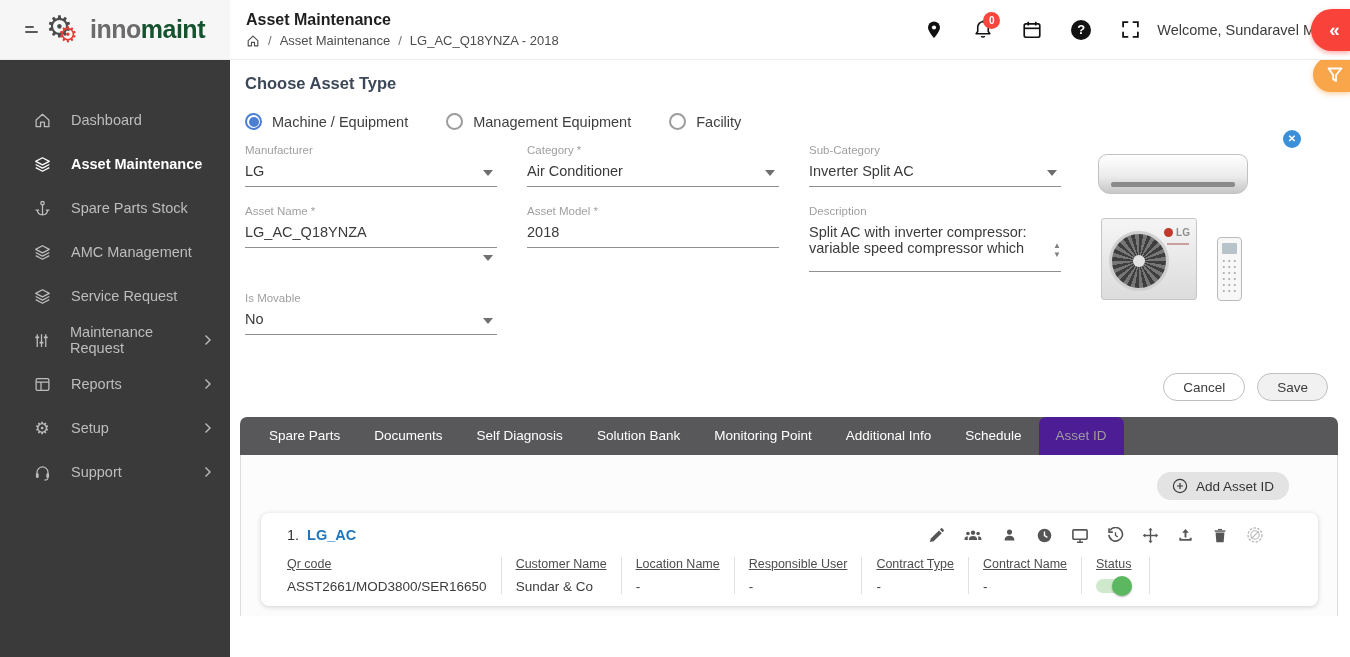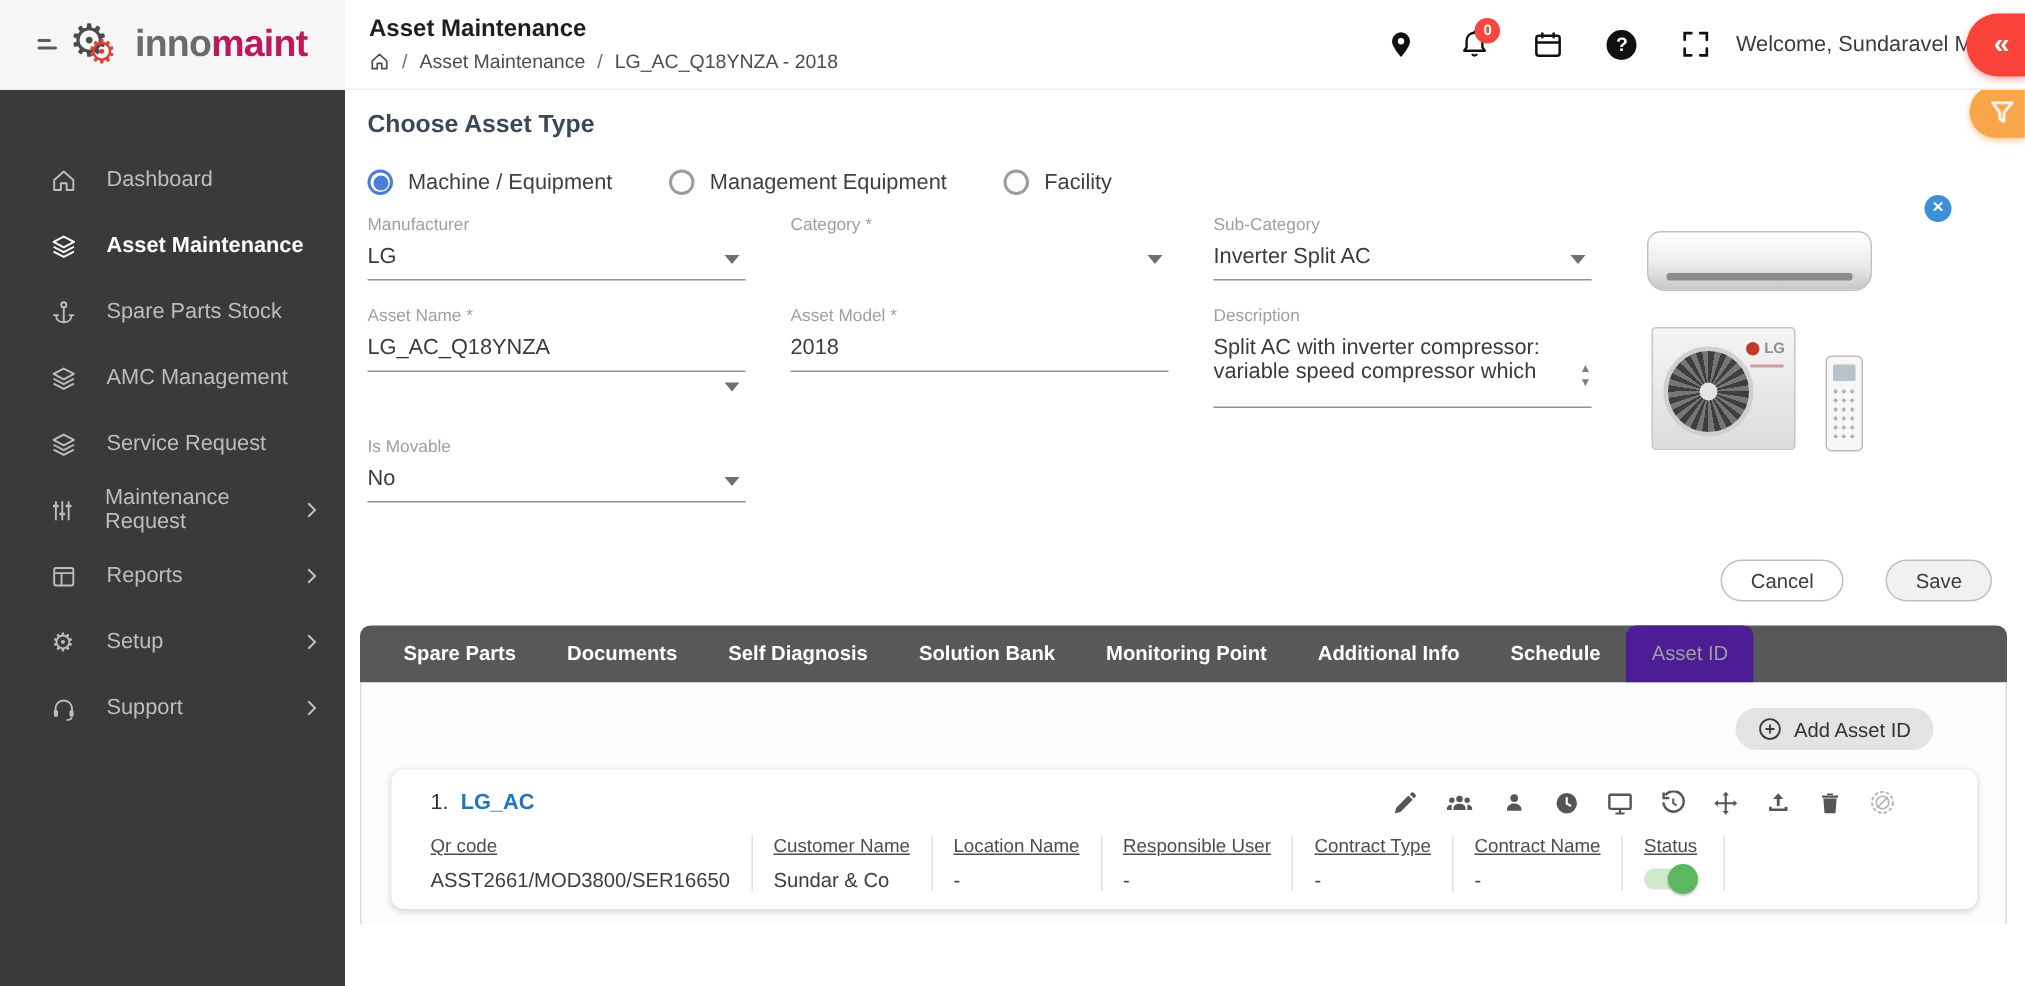--- a/index.html
+++ b/index.html
@@ -11,21 +11,21 @@
   .logo-area { width:230px; height:60px; background:#f6f6f6; display:flex; align-items:center;
     justify-content:center; gap:8px; border-bottom:1px solid #ececec; }
   .hamburger { display:flex; flex-direction:column; gap:3px; margin-right:2px; }
   .hamburger span { display:block; height:2px; background:#5a5a5a; border-radius:1px; }
   .hamburger span:nth-child(1){ width:9px; }
   .hamburger span:nth-child(2){ width:13px; }
   .gear-logo { position:relative; width:34px; height:34px; }
   .gear-logo .g1 { position:absolute; left:-2px; top:-4px; font-size:30px; color:#4b4b4b; }
   .gear-logo .g2 { position:absolute; left:10px; top:9px; font-size:22px; color:#e23c33; }
   .logo-text { font-size:25px; font-weight:700; letter-spacing:-0.5px; }
-  .logo-text .inno { color:#6b6b6b; } .logo-text .maint { color:#be185d; }
+  .logo-text .inno { color:#6b6b6b; } .logo-text .maint { color:#14532d; }
 
   .header-main { flex:1; background:#fff; border-bottom:1px solid #ececec; position:relative;
     display:flex; align-items:center; padding-left:16px; }
   .title-block { display:flex; flex-direction:column; gap:4px; }
   .page-title { font-size:16px; font-weight:700; color:#1f1f1f; }
   .breadcrumb { display:flex; align-items:center; gap:8px; font-size:13px; color:#4d4d4d; }
   .breadcrumb svg { display:block; }
   .crumb-sep { color:#6f6f6f; }
 
   .header-icons { margin-left:auto; display:flex; align-items:center; gap:27px; margin-right:10px; }
@@ -77,21 +77,21 @@
   .f-value { font-size:14.5px; color:#3b3b3b; margin-top:7px; padding-bottom:7px;
     border-bottom:1px solid #8f8f8f; white-space:nowrap; overflow:hidden; }
   .caret { position:absolute; right:4px; bottom:11px; width:0; height:0;
     border-left:5px solid transparent; border-right:5px solid transparent;
     border-top:6px solid #6f6f6f; }
   .field.textarea .f-value { white-space:normal; height:48px; line-height:16px; padding-right:16px; }
   .spin { position:absolute; right:0; bottom:14px; display:flex; flex-direction:column; gap:2px;
     color:#7f7f7f; font-size:8px; line-height:7px; text-align:center; }
   .row-movable { margin-top:20px; }
 
-  .form-actions { display:flex; justify-content:flex-end; gap:28px; margin:38px 22px 0 0;align-items:center; }
+  .form-actions { display:flex; justify-content:flex-end; gap:12px; margin:38px 22px 0 0;align-items:center; }
   .pill-btn { height:28px; padding:0 19px; border-radius:14px; border:1px solid #bfbfbf;
     background:#fff; font-size:13.5px; color:#3c3c3c; cursor:pointer; font-family:inherit; }
   .pill-btn.save { background:#f1f1f1; }
 
   
   .product { position:absolute; left:868px; top:80px; width:160px; height:152px; }
   .indoor { position:absolute; left:0; top:0; width:150px; height:40px; border-radius:9px 9px 12px 12px;
     background:linear-gradient(180deg,#ffffff 0%,#ececec 55%,#c7c7c7 100%); border:1px solid #c2c2c2; }
   .indoor .slot { position:absolute; left:12px; right:12px; bottom:6px; height:5px; background:#8b8b8b; border-radius:2px; }
   .outdoor { position:absolute; left:3px; top:64px; width:96px; height:82px; border-radius:3px;
@@ -111,21 +111,21 @@
   .remote .keys { margin:4px auto 0; width:17px; height:34px;
     background-image:radial-gradient(#b3b3b3 1.2px, transparent 1.4px); background-size:5.5px 6px; }
   .img-close { position:absolute; left:1053px; top:56px; width:18px; height:18px; border-radius:50%;
     background:#3c8fd9; color:#fff; border:none; font-size:10px; font-weight:700; line-height:18px;
     text-align:center; cursor:pointer; padding:0; }
 
   
   .tab-panel { margin:16px 12px 0 10px; }
   .tab-bar { background:#58585a; border-radius:7px 7px 0 0; height:38px; display:flex;
     align-items:stretch; padding-left:12px; }
-  .tab { color:#fff; font-size:13.5px; font-weight:700; line-height:38px; padding:0 17px;
+  .tab { color:#fff; font-size:13.5px; font-weight:400; line-height:38px; padding:0 17px;
     cursor:pointer; white-space:nowrap; }
   .tab.active { background:#4c1d95; color:#9e9e9e; border-radius:7px 7px 0 0; font-weight:400; }
   .tab-body { background:#fcfcfc; border-left:1px solid #dcdcdc; border-right:1px solid #dcdcdc;
     height:161px; position:relative; }
   .add-row { display:flex; justify-content:flex-end; padding:17px 48px 0 0; }
   .add-btn { display:inline-flex; align-items:center; gap:8px; height:28px; padding:0 15px;
     background:#e3e3e3; border:none; border-radius:14px; font-size:13.5px; color:#343434;
     cursor:pointer; font-family:inherit;justify-content:space-between; }
 
   .asset-card { margin:13px 19px 0 20px; background:#fff; border-radius:8px;
@@ -341,20 +341,21 @@
 
   <div class="form-rows">
     <div class="form-row">
       <div class="field">
         <div class="f-label">Manufacturer</div>
         <div class="f-value">LG</div>
         <span class="caret"></span>
       </div>
       <div class="field">
         <div class="f-label">Category *</div>
+        <div class="f-value">Air Conditioner</div>
         <span class="caret"></span>
       </div>
       <div class="field">
         <div class="f-label">Sub-Category</div>
         <div class="f-value">Inverter Split AC</div>
         <span class="caret"></span>
       </div>
     </div>
     <div class="form-row">
       <div class="field">

